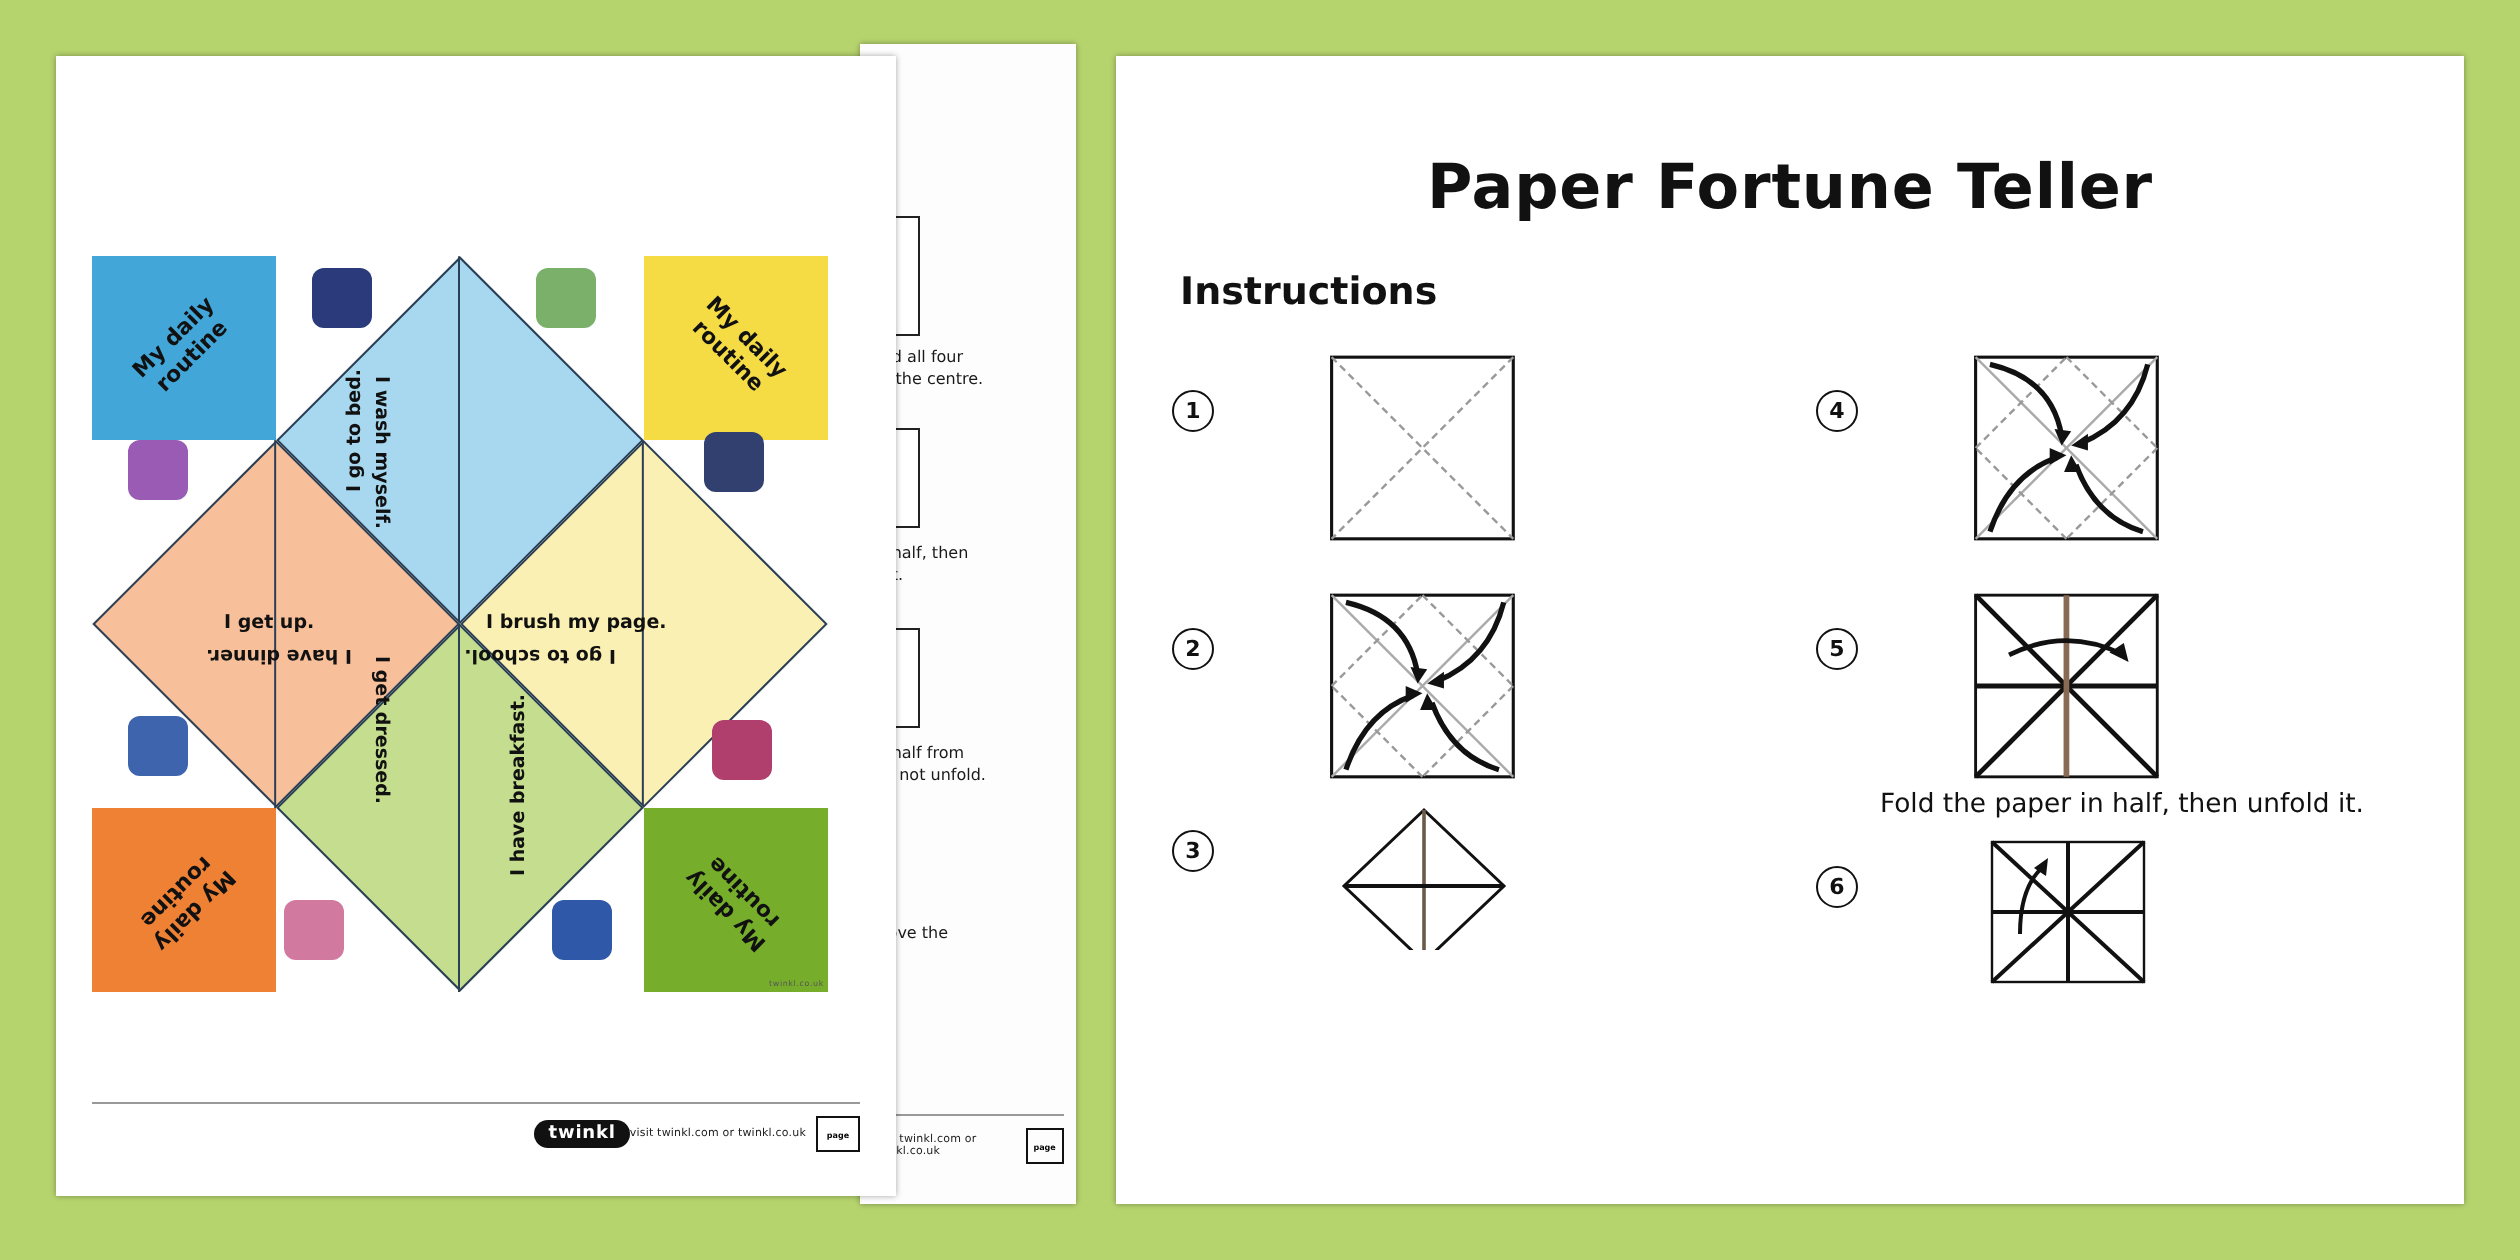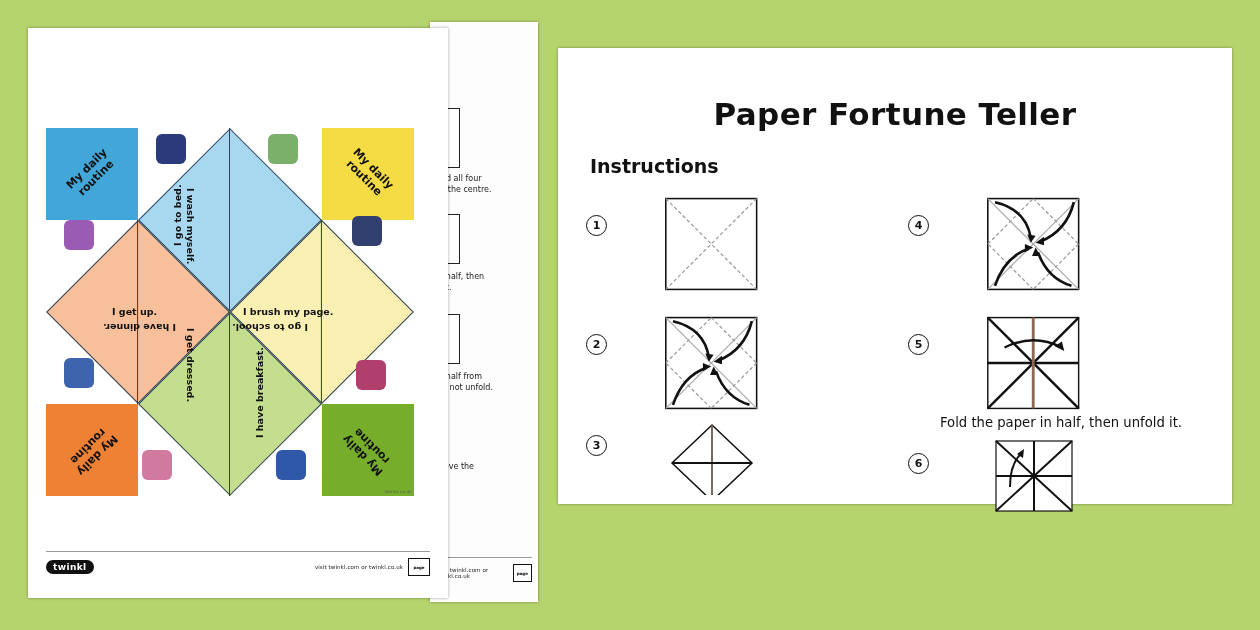--- a/index.html
+++ b/index.html
@@ -7,21 +7,21 @@
     width:1260px;height:630px;overflow:hidden;
     background:#b6d46e;
     font-family:"DejaVu Sans","Liberation Sans",sans-serif;
     position:relative;
   }
 
   
   .page{position:absolute;background:#ffffff;box-shadow:0 0 3px rgba(0,0,0,.35);}
   #page-left{left:28px;top:28px;width:420px;height:570px;z-index:3;}
   #page-behind{left:430px;top:22px;width:108px;height:580px;z-index:2;background:#fdfdfd;}
-  #page-right{left:558px;top:28px;width:674px;height:456px;z-index:3;margin-top:20px;}
+  #page-right{left:558px;top:28px;width:674px;height:574px;z-index:3;}
 
   
   .ft-wrap{position:absolute;left:18px;top:100px;width:370px;height:370px;}
   .ft{position:absolute;left:0;top:0;width:368px;height:368px;}
   .corner{position:absolute;width:92px;height:92px;}
   .corner .cl{
     position:absolute;left:0;top:0;width:92px;height:92px;
     display:flex;align-items:center;justify-content:center;
     font-family:"DejaVu Sans","Liberation Sans",sans-serif;
     font-weight:bold;font-size:11px;line-height:1.15;color:#111;text-align:center;
@@ -48,21 +48,21 @@
   .qlab{position:absolute;font-size:9.5px;font-weight:bold;color:#111;white-space:nowrap;
         font-family:"DejaVu Sans","Liberation Sans",sans-serif;}
 
   .clip{position:absolute;width:30px;height:30px;}
   .clip i{display:block;width:100%;height:100%;border-radius:6px;}
 
   .ft-credit{position:absolute;right:2px;bottom:2px;font-size:4px;color:#555;letter-spacing:.3px;}
 
   
   .footer{position:absolute;left:18px;right:18px;bottom:22px;border-top:1px solid #999;padding-top:6px;
-          display:flex;align-items:center;justify-content:space-between;}
+          display:flex;align-items:center;justify-content:flex-end;}
   .tw-logo{font-size:9px;font-weight:bold;color:#111;background:#111;color:#fff;
            padding:2px 7px;border-radius:9px;letter-spacing:.4px;}
   .foot-right{display:flex;align-items:center;gap:5px;}
   .foot-note{font-size:5.5px;color:#222;letter-spacing:.1px;}
   .vc-badge{width:20px;height:16px;border:1px solid #111;display:flex;align-items:center;
             justify-content:center;font-size:4px;font-weight:bold;}
 
   
   .bh-txt{position:absolute;font-size:8px;color:#1a1a1a;line-height:1.35;
           font-family:"DejaVu Sans","Liberation Sans",sans-serif;white-space:pre-line;}

